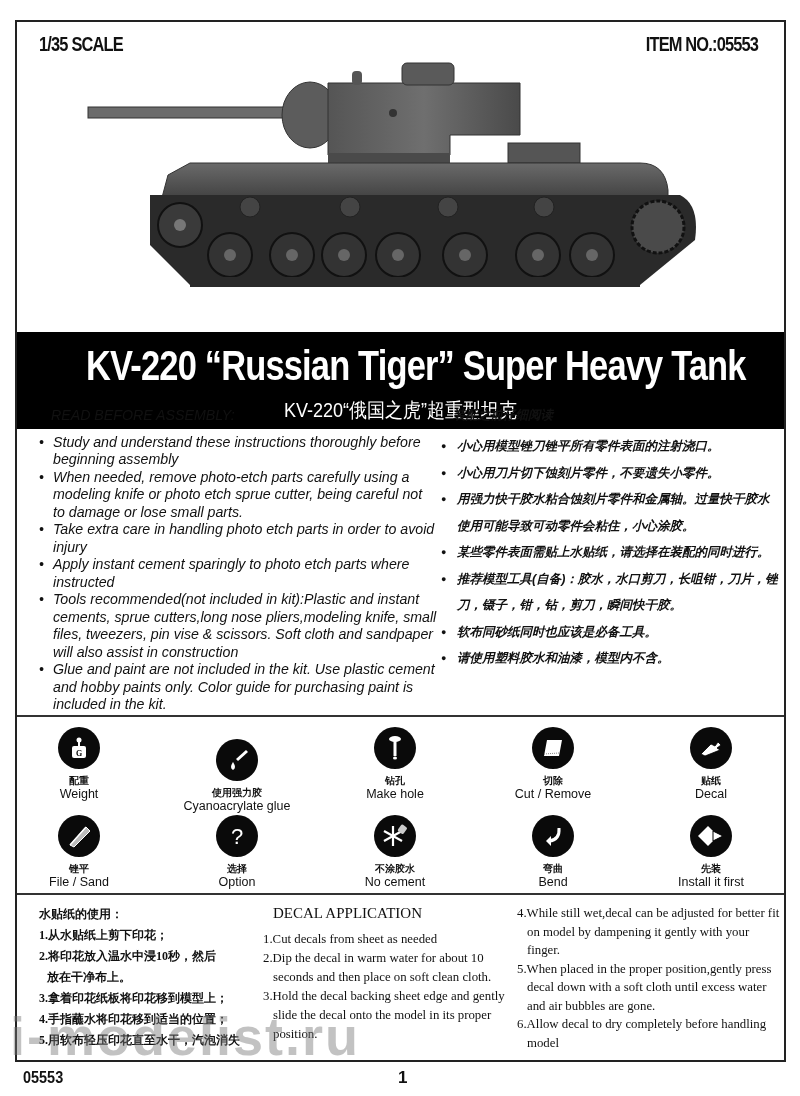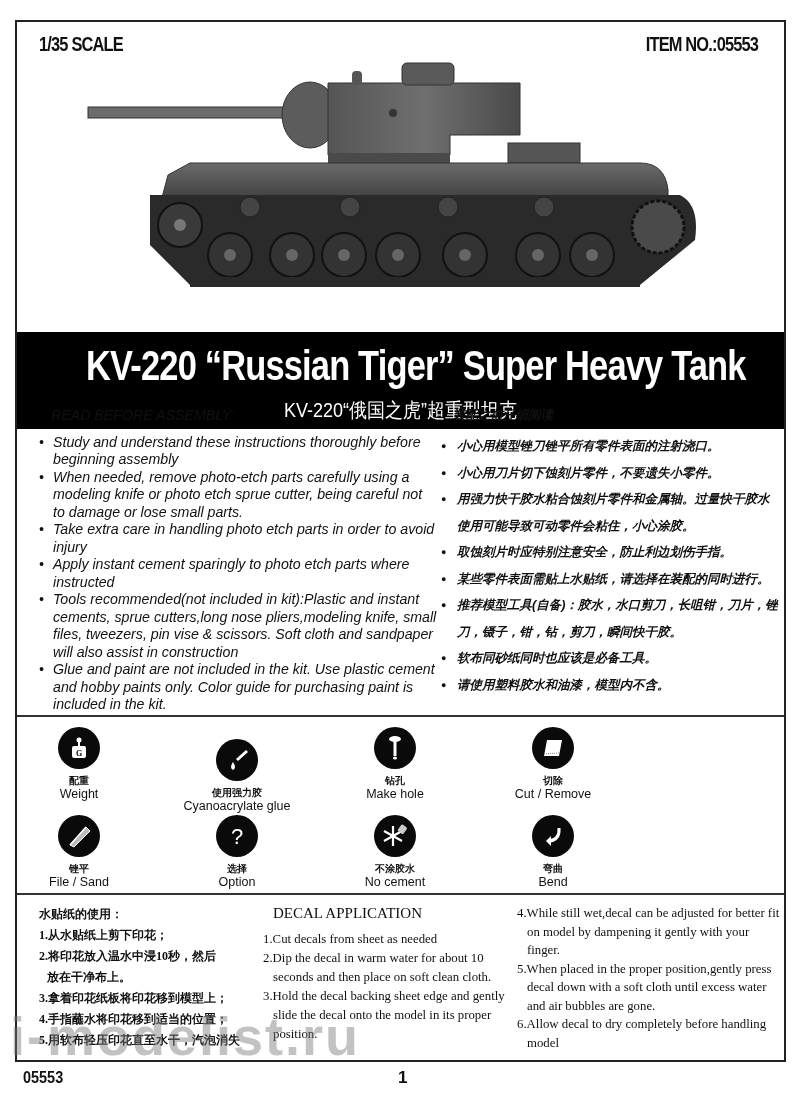--- a/index.html
+++ b/index.html
@@ -171,21 +171,20 @@
       <li>Tools recommended(not included in kit):Plastic and instant cements, sprue cutters,long nose pliers,modeling knife, small files, tweezers, pin vise &amp; scissors. Soft cloth and sandpaper will also assist in construction</li>
       <li>Glue and paint are not included in the kit. Use plastic cement and hobby paints only. Color guide for purchasing paint is included in the kit.</li>
     </ul>
   </div>
   <div class="read-zh">
     <h3>装配之前仔细阅读</h3>
     <ul>
       <li>小心用模型锉刀锉平所有零件表面的注射浇口。</li>
       <li>小心用刀片切下蚀刻片零件，不要遗失小零件。</li>
       <li>用强力快干胶水粘合蚀刻片零件和金属轴。过量快干胶水使用可能导致可动零件会粘住，小心涂胶。</li>
-      <li>取蚀刻片时应特别注意安全，防止利边划伤手指。</li>
       <li>某些零件表面需贴上水贴纸，请选择在装配的同时进行。</li>
       <li>推荐模型工具(自备)：胶水，水口剪刀，长咀钳，刀片，锉刀，镊子，钳，钻，剪刀，瞬间快干胶。</li>
       <li>软布同砂纸同时也应该是必备工具。</li>
       <li>请使用塑料胶水和油漆，模型内不含。</li>
     </ul>
   </div>
 </div>
 
 <div class="divider" style="top:715px;"></div>
 
@@ -226,20 +225,29 @@
   </div>
   <div class="icon-cell" style="left:456px; top:10px;">
     <div class="icon-circle">
       <svg viewBox="0 0 30 30">
           <path d="M9 7 L24 7 L21 23 L6 23 Z" fill="#fff"></path>
           <line x1="6" y1="21" x2="21" y2="20" stroke="#888" stroke-dasharray="1 1"></line>
         </svg>
     </div>
     <div class="icon-zh">切除</div>
     <div class="icon-en">Cut / Remove</div>
+  </div>
+  <div class="icon-cell" style="left:614px; top:10px;">
+    <div class="icon-circle">
+      <svg viewBox="0 0 30 30">
+          <path d="M5 21 L15 11 L19 13 L22 9 L25 12 L21 15 L24 17 L9 23 Z" fill="#fff" stroke="#000" stroke-width="0.8"></path>
+        </svg>
+    </div>
+    <div class="icon-zh">贴纸</div>
+    <div class="icon-en">Decal</div>
   </div>
 
   <div class="icon-cell" style="left:-18px; top:98px;">
     <div class="icon-circle">
       <svg viewBox="0 0 30 30">
           <path d="M6 24 L22 6 L26 10 L10 26 Z" fill="#bbb" stroke="#fff"></path>
           <path d="M6 24 L22 6" stroke="#fff" stroke-width="1.5"></path>
         </svg>
     </div>
     <div class="icon-zh">锉平</div>
@@ -270,20 +278,30 @@
   </div>
   <div class="icon-cell" style="left:456px; top:98px;">
     <div class="icon-circle">
       <svg viewBox="0 0 30 30">
           <path d="M21 7 Q22 19 11 20" stroke="#fff" stroke-width="3" fill="none"></path>
           <path d="M8 20 L13 15 L13 25 Z" fill="#fff"></path>
         </svg>
     </div>
     <div class="icon-zh">弯曲</div>
     <div class="icon-en">Bend</div>
+  </div>
+  <div class="icon-cell" style="left:614px; top:98px;">
+    <div class="icon-circle">
+      <svg viewBox="0 0 30 30">
+          <path d="M12 5 L22 15 L12 25 L2 15 Z" fill="#fff"></path>
+          <path d="M17 10 L27 15 L17 20 Z" fill="#fff" stroke="#000" stroke-width="1"></path>
+        </svg>
+    </div>
+    <div class="icon-zh">先装</div>
+    <div class="icon-en">Install it first</div>
   </div>
 </div>
 
 <div class="divider" style="top:893px;"></div>
 
 <div class="decal-section">
   <div class="decal-zh">
     <div>水贴纸的使用：</div>
     <div>1.从水贴纸上剪下印花；</div>
     <div>2.将印花放入温水中浸10秒，然后</div>

